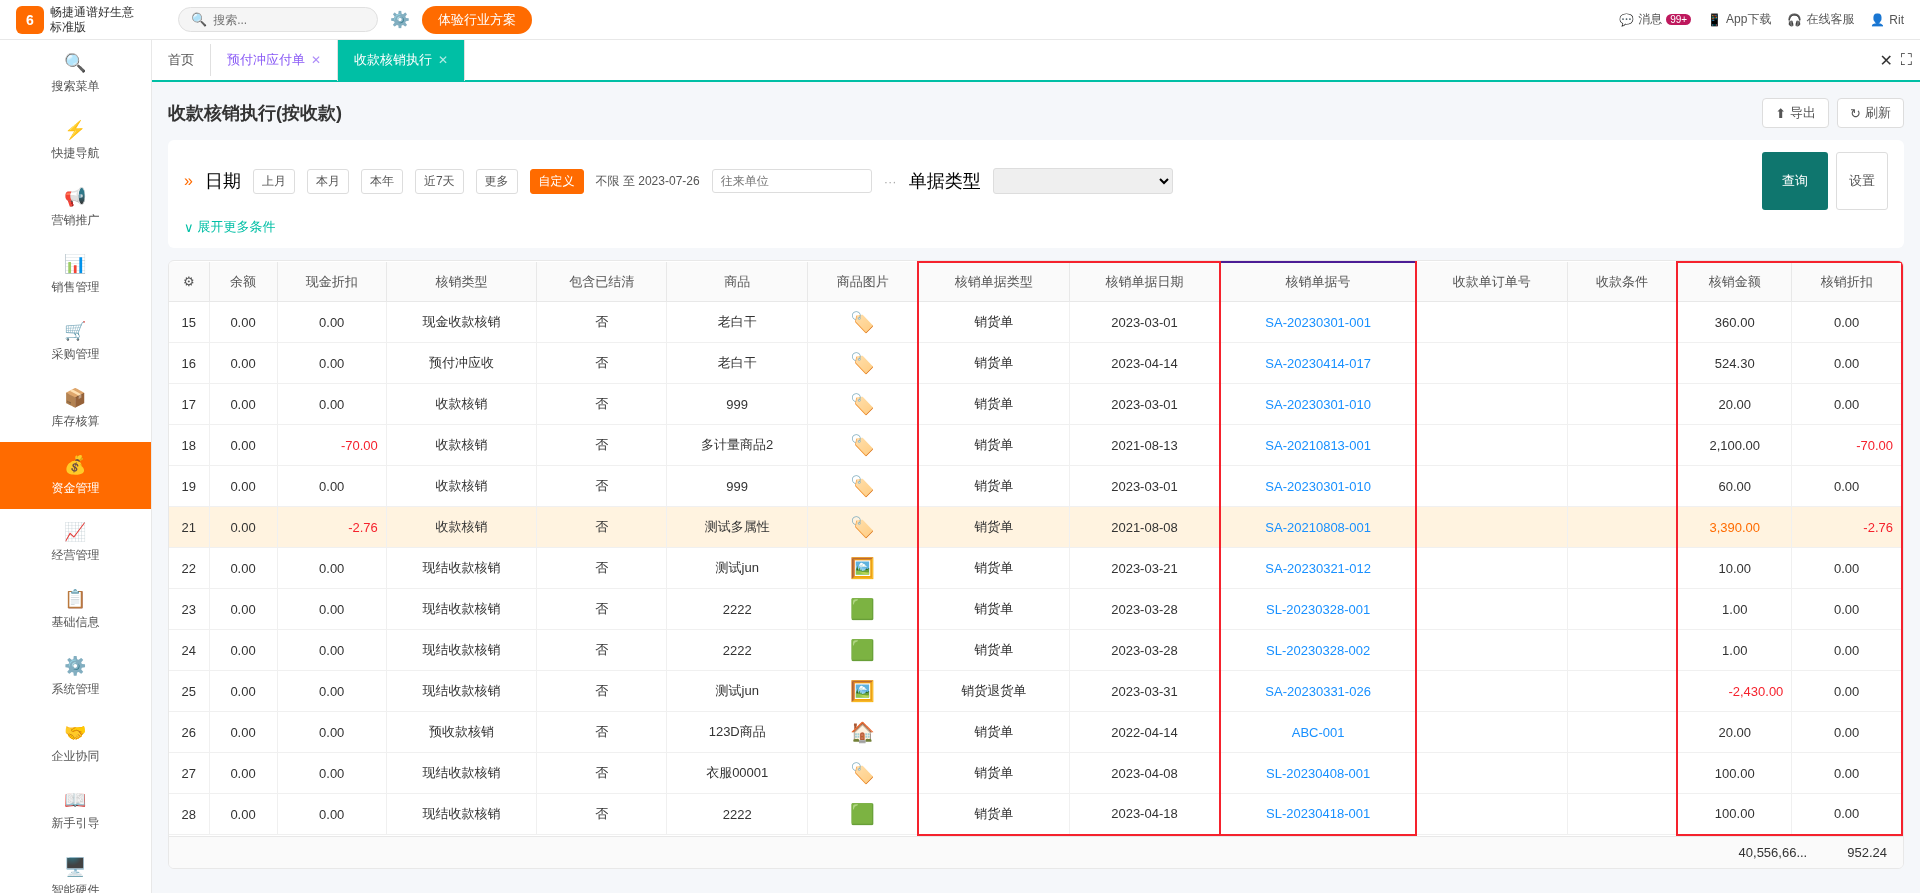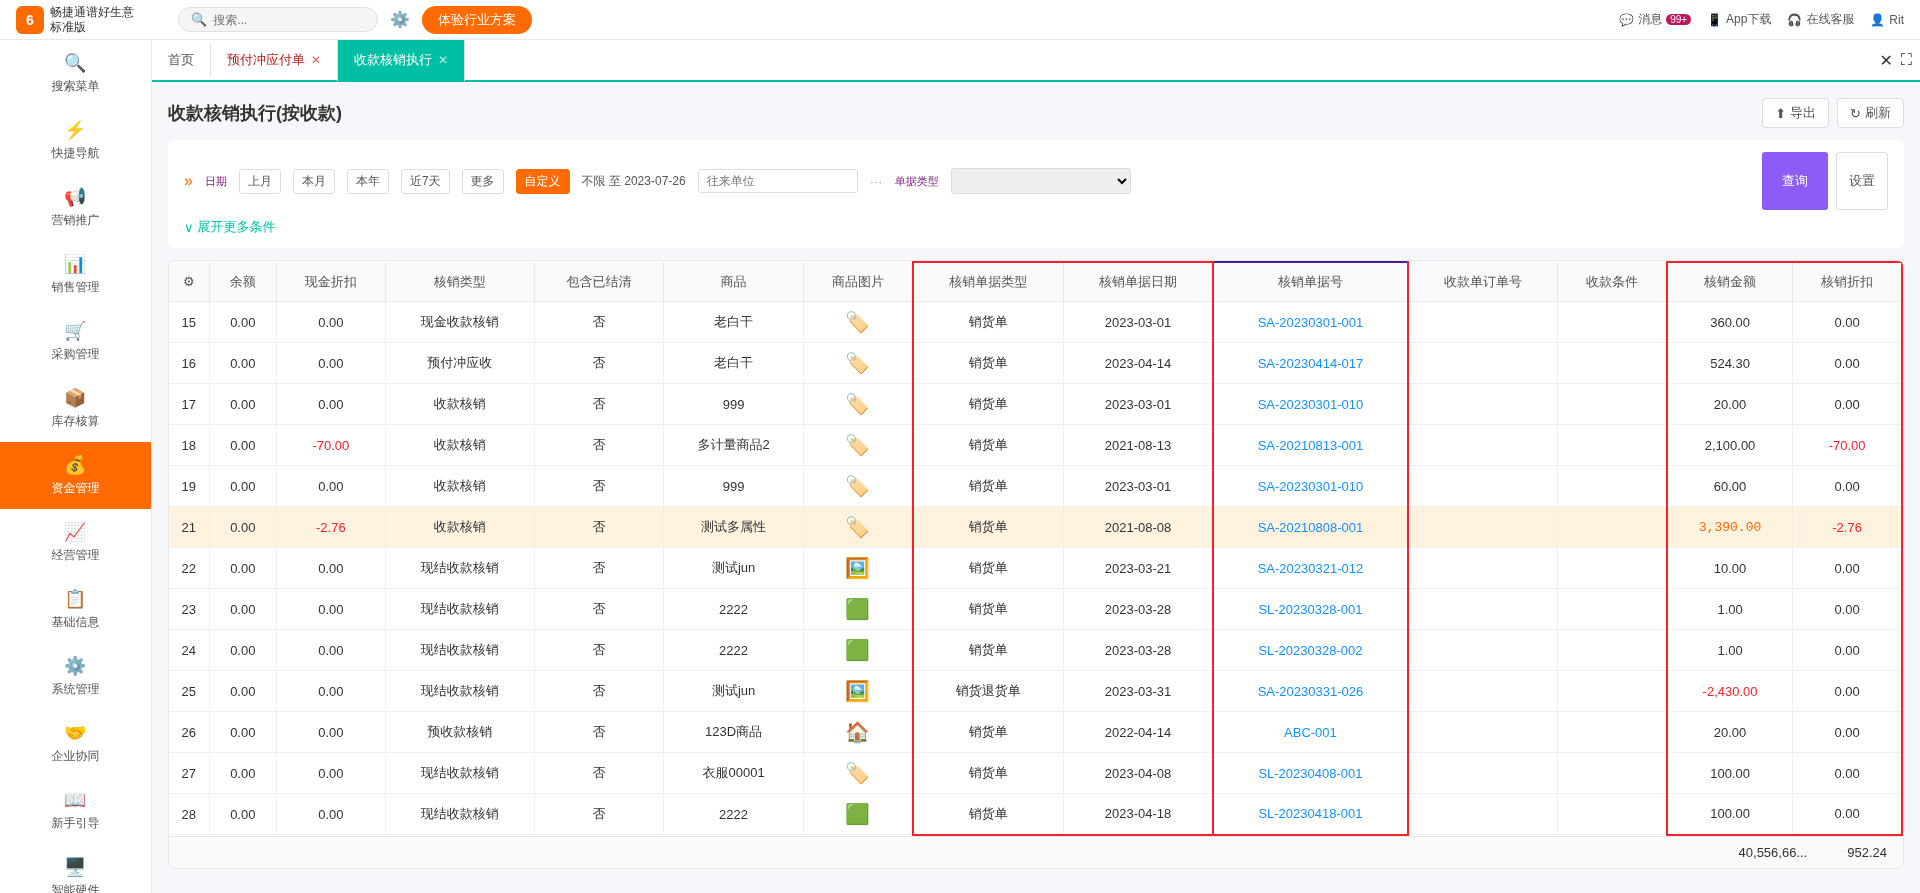--- a/index.html
+++ b/index.html
@@ -24,57 +24,57 @@
     .sidebar { width: 152px; background: #fff; border-right: 1px solid #e8e8e8; display: flex; flex-direction: column; flex-shrink: 0; }
     .sidebar-item { display: flex; flex-direction: column; align-items: center; padding: 12px 0; cursor: pointer; color: #555; gap: 4px; font-size: 12px; }
     .sidebar-item.active { background: #ff6b00; color: #fff; }
     .sidebar-icon { font-size: 18px; }
 
     
     .main { flex: 1; display: flex; flex-direction: column; overflow: hidden; }
 
     
     .tab-bar { height: 42px; background: #fff; display: flex; align-items: center; border-bottom: 2px solid #00bfa5; padding: 0 0; }
-    .tab { height: 42px; display: flex; align-items: center; padding: 0 16px; cursor: pointer; font-size: 13px; color: #b91c1c; border-right: 1px solid #e0e0e0; gap: 6px; white-space: nowrap; }
+    .tab { height: 42px; display: flex; align-items: center; padding: 0 16px; cursor: pointer; font-size: 13px; color: #8b5cf6; border-right: 1px solid #e0e0e0; gap: 6px; white-space: nowrap; }
     .tab.active { background: #00bfa5; color: #fff; }
     .tab-close { font-size: 12px; opacity: 0.7; }
     .tab-home { font-size: 13px; padding: 0 16px; color: #555; height: 32px; display: flex; align-items: center; border-right: 1px solid #e0e0e0; }
     .tab-bar-right { margin-left: auto; display: flex; align-items: center; padding-right: 8px; gap: 8px; }
 
     
     .page-content { flex: 1; overflow: auto; padding: 16px; background: #f5f7fa; }
     .page-header { display: flex; align-items: center; justify-content: space-between; margin-bottom: 12px; }
     .page-title { font-size: 18px; font-weight: bold; color: #333; }
     .page-actions { display: flex; gap: 8px; }
     .action-btn { display: flex; align-items: center; gap: 4px; padding: 5px 12px; border: 1px solid #ddd; border-radius: 4px; cursor: pointer; background: #fff; color: #555; font-size: 13px; }
 
     
     .filter-bar { background: #fff; border-radius: 6px; padding: 12px 16px; margin-bottom: 12px; display: flex; flex-direction: column; gap: 8px; }
     .filter-row { display: flex; align-items: center; gap: 12px; flex-wrap: wrap; }
-    .filter-label { color: #701a75; font-size: 11px; white-space: nowrap; }
+    .filter-label { color: #000000; font-size: 18px; white-space: nowrap; }
     .filter-date-btns { display: flex; gap: 12px; }
     .date-btn { padding: 3px 8px; border: 1px solid #ddd; border-radius: 3px; cursor: pointer; font-size: 12px; color: #555; background: #fff; }
     .date-btn.active { background: #ff6b00; color: #fff; border-color: #ff6b00; }
     .date-range { color: #555; font-size: 12px; }
     .filter-input { border: 1px solid #ddd; border-radius: 3px; padding: 4px 8px; font-size: 12px; width: 160px; }
     .filter-select { border: 1px solid #ddd; border-radius: 3px; padding: 4px 8px; font-size: 12px; width: 180px; }
-    .query-btn { background: #8b5cf6; color: #fff; border: none; border-radius: 3px; padding: 20px 20px; cursor: pointer; font-size: 13px; }
+    .query-btn { background: #0f766e; color: #fff; border: none; border-radius: 3px; padding: 20px 20px; cursor: pointer; font-size: 13px; }
     .settings-btn { border: 1px solid #ddd; background: #fff; border-radius: 3px; padding: 6px 12px; cursor: pointer; font-size: 13px; color: #555; }
     .expand-btn { color: #00bfa5; cursor: pointer; font-size: 13px; display: flex; align-items: center; gap: 4px; }
 
     
     .table-wrapper { background: #fff; border-radius: 6px; overflow: auto; border: 1px solid #e8e8e8; }
     table { width: 100%; border-collapse: collapse; font-size: 13px; }
     thead tr { background: #fafafa; }
     th { padding: 10px 8px; text-align: center; border-bottom: 1px solid #e8e8e8; border-right: 1px solid #e8e8e8; color: #555; font-weight: 500; white-space: nowrap; }
     td { padding: 8px 8px; text-align: center; border-bottom: 1px solid #f0f0f0; border-right: 1px solid #f0f0f0; color: #333; white-space: nowrap; }
     tr.highlighted td { background: #fff3e0; }
     .link-text { color: #1890ff; cursor: pointer; text-decoration: none; }
-    .red-text { color: #f5222d; }
-    .orange-text { color: #ff6b00; font-family: Liberation Mono, monospace; }
+    .red-text { color: #f5222d; text-align: right; }
+    .orange-text { color: #ff6b00; }
 
     
     .table-footer { background: #fafafa; border-top: 1px solid #e8e8e8; padding: 8px 16px; text-align: right; font-size: 13px; color: #333; font-weight: 500; display: flex; justify-content: flex-end; gap: 40px; }
 
     
     .gear-icon { font-size: 16px; cursor: pointer; }
   </style>
 </head>
 <body>
 

